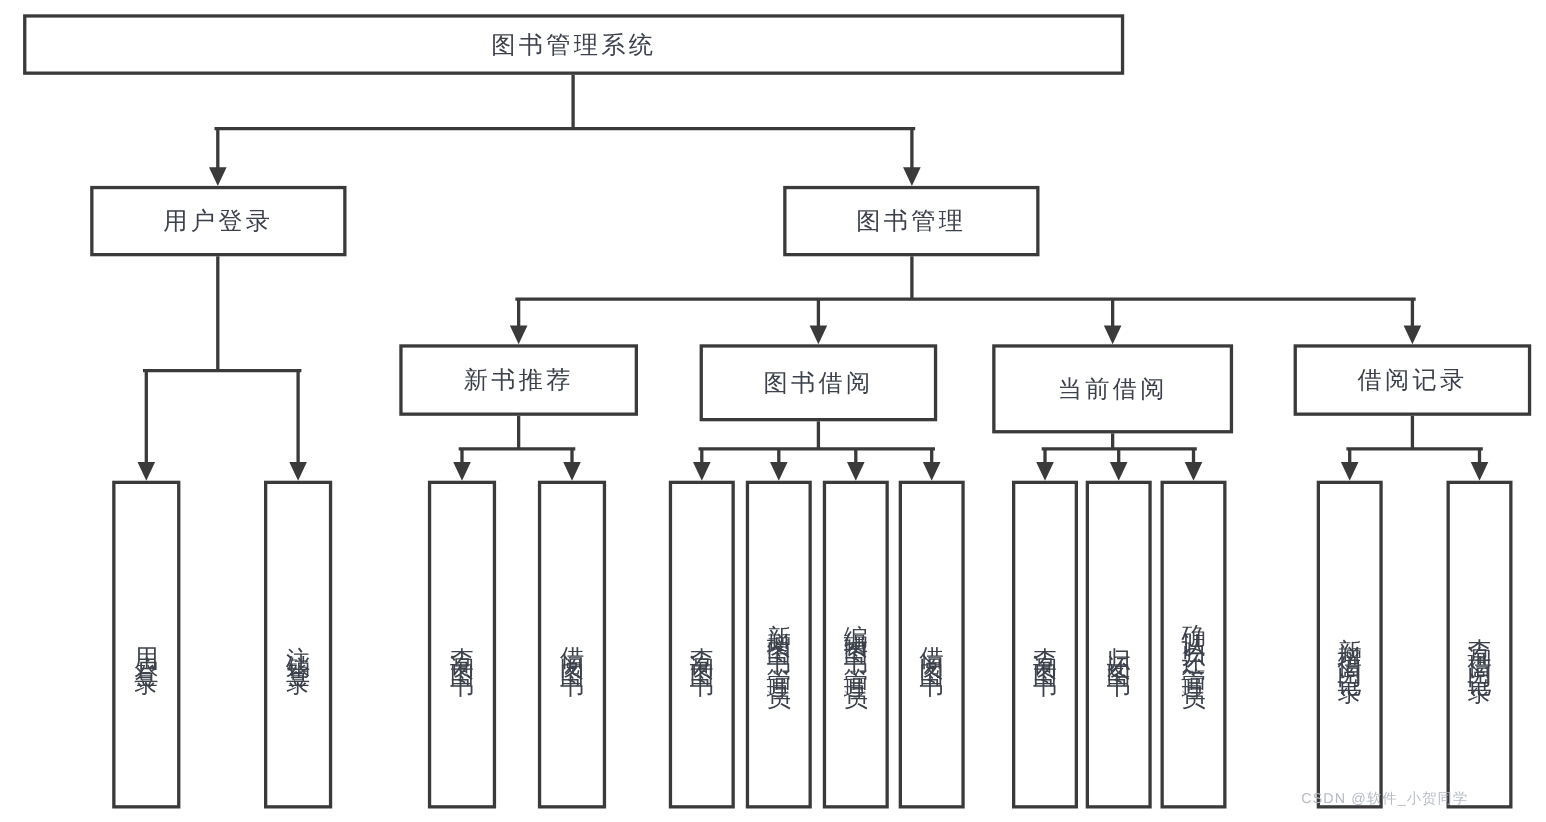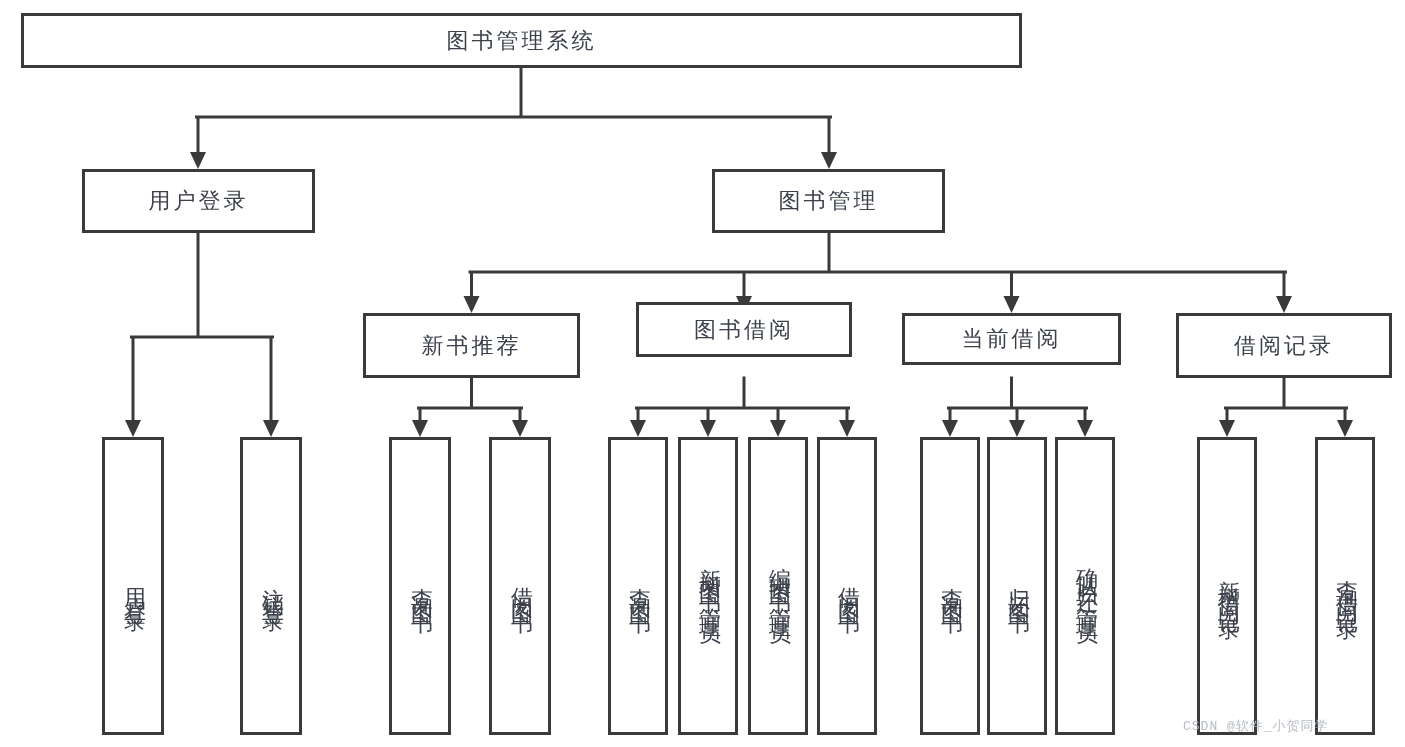--- a/index.html
+++ b/index.html
@@ -5,21 +5,21 @@
   html, body {
     margin: 0;
     padding: 0;
     background: #ffffff;
   }
   #canvas {
     position: relative;
     width: 1405px;
     height: 747px;
     background: #ffffff;
-    font-family: Liberation Mono, monospace;
+    font-family: Liberation Sans, sans-serif;
     overflow: hidden;
   }
   #connectors {
     position: absolute;
     left: 0;
     top: 0;
   }
   .box {
     position: absolute;
     box-sizing: border-box;
@@ -100,24 +100,24 @@
   <div class="box h-box" style="left:82px; top:169px; width:233px; height:64px;">
     <span class="label">用户登录</span>
   </div>
   <div class="box h-box" style="left:712px; top:169px; width:233px; height:64px;">
     <span class="label">图书管理</span>
   </div>
 
   <div class="box h-box" style="left:363px; top:313px; width:217px; height:65px;">
     <span class="label">新书推荐</span>
   </div>
-  <div class="box h-box" style="left:636px; top:302px; width:216px; height:55px;">
+  <div class="box h-box" style="left:636px; top:313px; width:216px; height:70px;">
     <span class="label">图书借阅</span>
   </div>
-  <div class="box h-box" style="left:902px; top:313px; width:219px; height:52px;">
+  <div class="box h-box" style="left:902px; top:313px; width:219px; height:81px;">
     <span class="label">当前借阅</span>
   </div>
   <div class="box h-box" style="left:1176px; top:313px; width:216px; height:65px;">
     <span class="label">借阅记录</span>
   </div>
 
   <div class="box v-box" style="left:102px; top:437px; width:62px; height:298px;">
     <span class="label">用户登录</span>
   </div>
   <div class="box v-box" style="left:240px; top:437px; width:62px; height:298px;">

